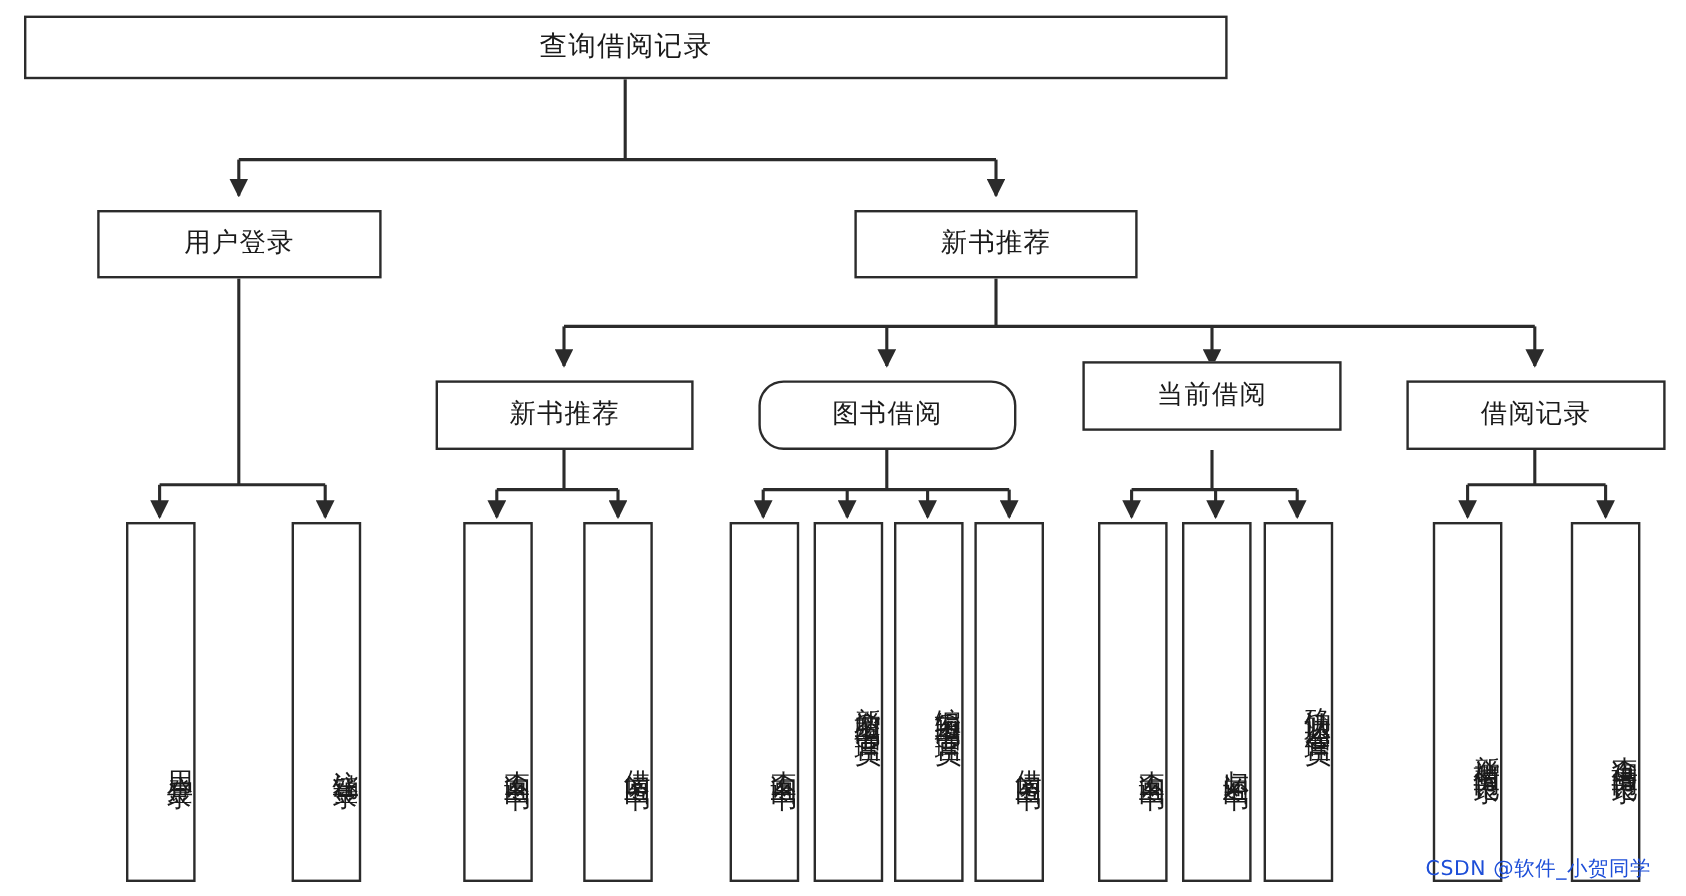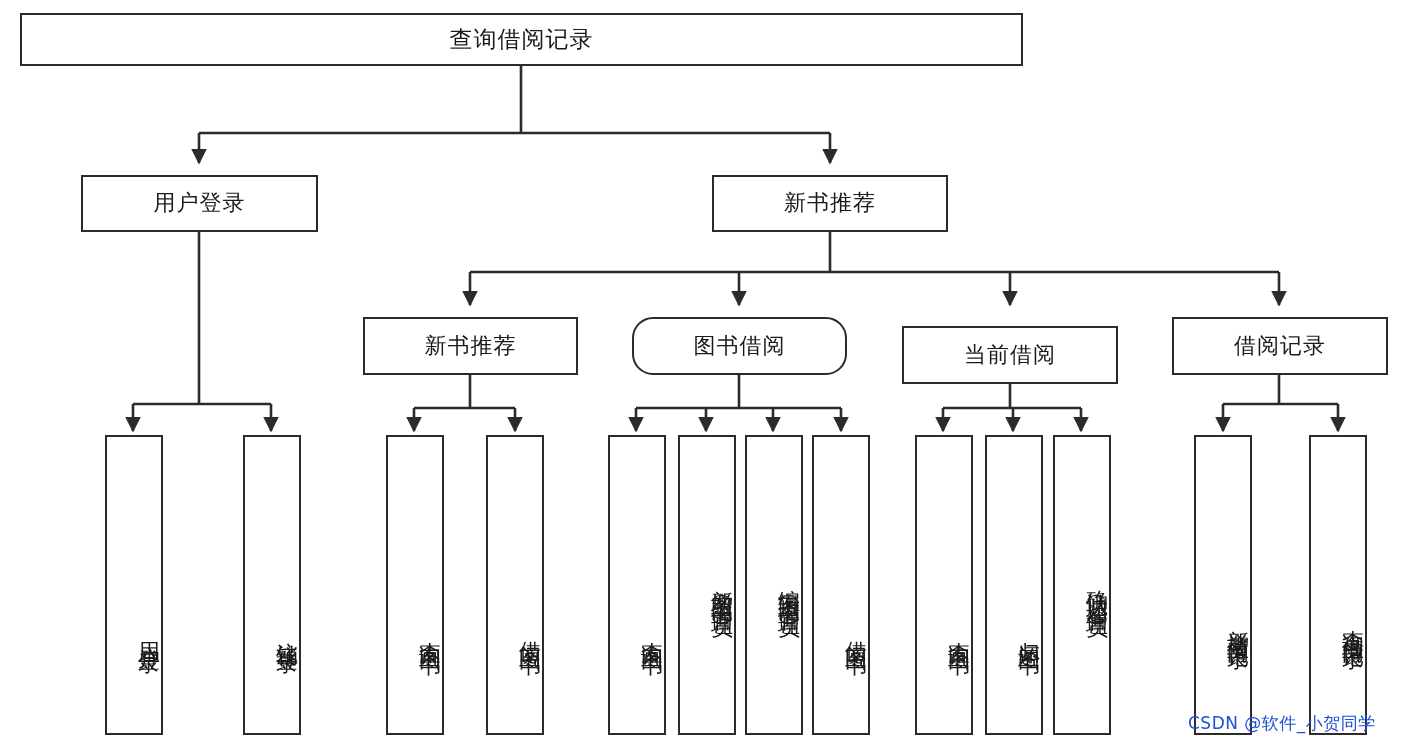--- a/index.html
+++ b/index.html
@@ -115,21 +115,21 @@
   <div class="node node-h" style="left:712px;top:175px;width:236px;height:57px;">
     <span>新书推荐</span>
   </div>
 
   <div class="node node-h" style="left:363px;top:317px;width:215px;height:58px;">
     <span>新书推荐</span>
   </div>
   <div class="node node-h" style="left:632px;top:317px;width:215px;height:58px;border-radius:21px;">
     <span>图书借阅</span>
   </div>
-  <div class="node node-h" style="left:902px;top:326px;width:216px;height:58px;">
+  <div class="node node-h" style="left:902px;top:301px;width:216px;height:58px;">
     <span>当前借阅</span>
   </div>
   <div class="node node-h" style="left:1172px;top:317px;width:216px;height:58px;">
     <span>借阅记录</span>
   </div>
 
   <div class="node node-v pad-low" style="left:105px;top:435px;width:58px;height:300px;">
     <span class="vtext">用户登录</span>
   </div>
   <div class="node node-v pad-low" style="left:243px;top:435px;width:58px;height:300px;">

